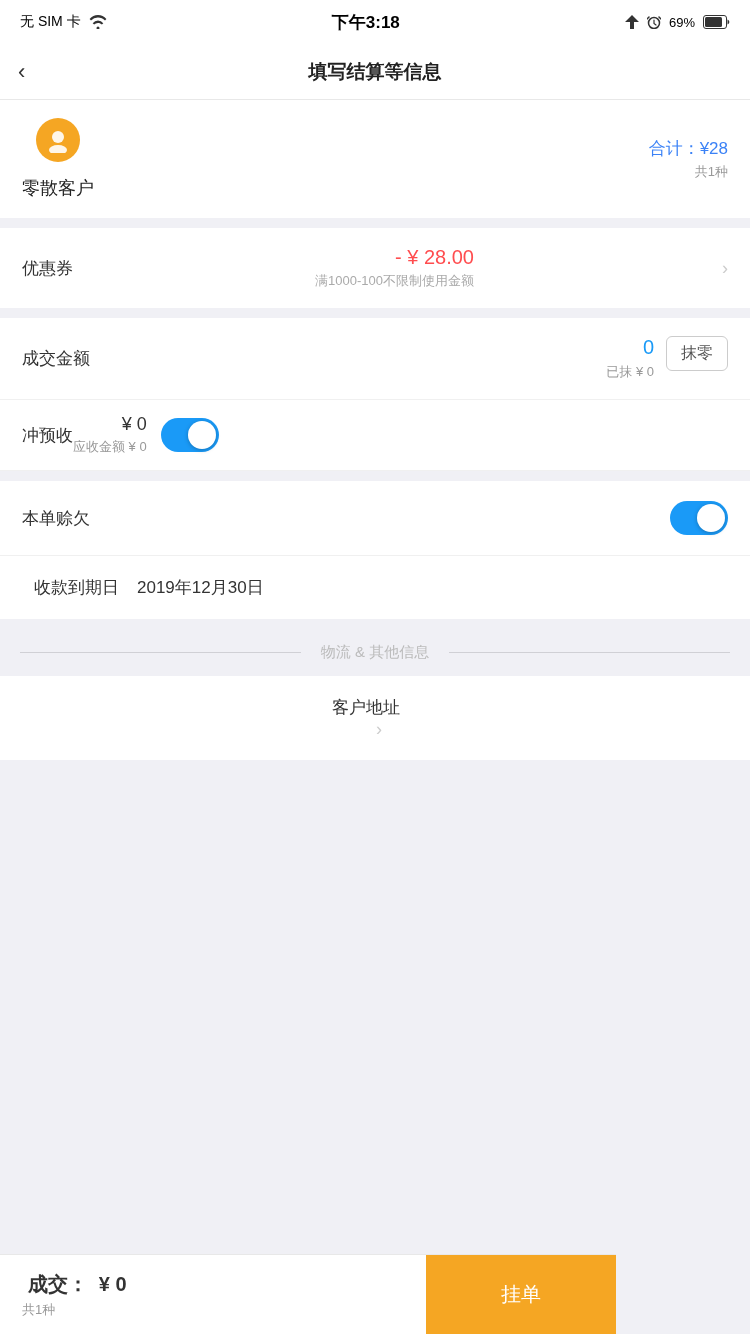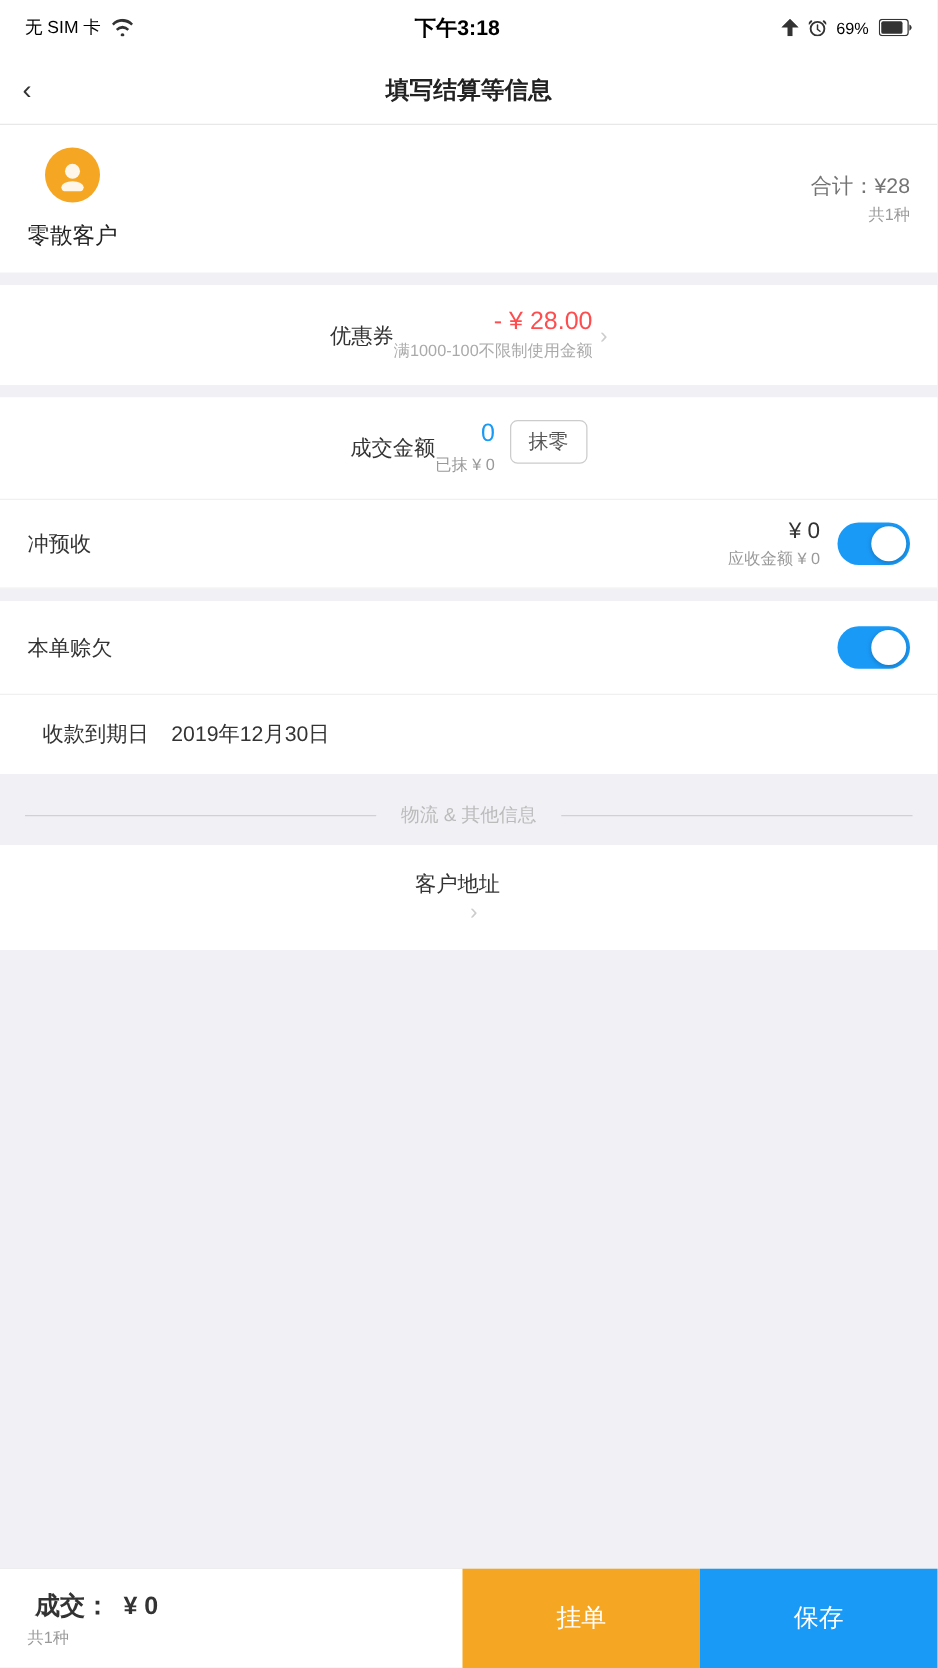--- a/index.html
+++ b/index.html
@@ -84,28 +84,28 @@
       height: 44px;
       border-radius: 50%;
       background: #f5a623;
       display: flex;
       align-items: center;
       justify-content: center;
     }
     .customer-avatar svg { width: 26px; height: 26px; }
     .customer-name { font-size: 18px; color: #222; font-weight: 500; }
     .customer-right { text-align: right; }
-    .customer-total { font-size: 17px; color: #737373; }
+    .customer-total { font-size: 17px; color: #3b82f6; }
     .customer-count { font-size: 13px; color: #999; margin-top: 3px; }
 
     
     .form-row {
       display: flex;
       align-items: center;
-      justify-content: center;
+      justify-content: space-between;
       padding: 18px 22px;
       border-bottom: 1px solid #f0f0f0;
       background: #fff;
       min-height: 60px;
     }
     .form-row:last-child { border-bottom: none; }
     .form-label { font-size: 17px; color: #333; }
     .form-value-discount { text-align: right; }
     .discount-amount { font-size: 20px; color: #ff4d4f; font-weight: 500; }
     .discount-desc { font-size: 13px; color: #aaa; margin-top: 3px; }
@@ -146,21 +146,20 @@
       position: absolute;
       top: 3px;
       right: 3px;
       box-shadow: 0 1px 4px rgba(0,0,0,0.25);
       transition: right 0.2s;
     }
 
     .form-row-prepay {
       display: flex;
       align-items: center;
-      justify-content: space-between;
       padding: 14px 22px;
       background: #fff;
       border-bottom: 1px solid #f0f0f0;
     }
     .prepay-label { font-size: 17px; color: #333; }
     .prepay-right {
       display: flex;
       align-items: center;
       gap: 14px;
     }
@@ -219,21 +218,21 @@
     }
     .address-label { font-size: 17px; color: #333; flex-shrink: 0; margin-right: 18px; }
     .address-value { font-size: 17px; color: #333; flex: 1; }
     .address-chevron { color: #ccc; font-size: 18px; margin-left: 8px; }
 
     
     .bottom-bar {
       position: fixed;
       bottom: 0;
       left: 0;
-      width: 750px;
+      width: 616px;
       height: 80px;
       background: #fff;
       display: flex;
       align-items: center;
       border-top: 1px solid #e8e8e8;
     }
     .bottom-info {
       flex: 1;
       padding: 0 22px;
     }
@@ -391,14 +390,13 @@
 
 <div class="bottom-bar">
   <div class="bottom-info">
     <div class="bottom-total">
       <span>成交：</span>
       <span>¥ 0</span>
     </div>
     <div class="bottom-count">共1种</div>
   </div>
   <div class="btn-pending">挂单</div>
-  <div class="btn-save">保存</div>
 </div>
 
 </body></html>

